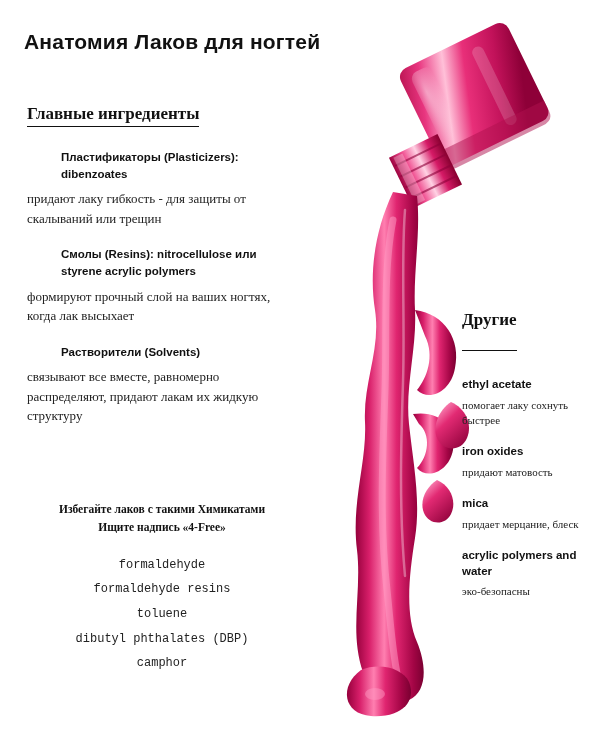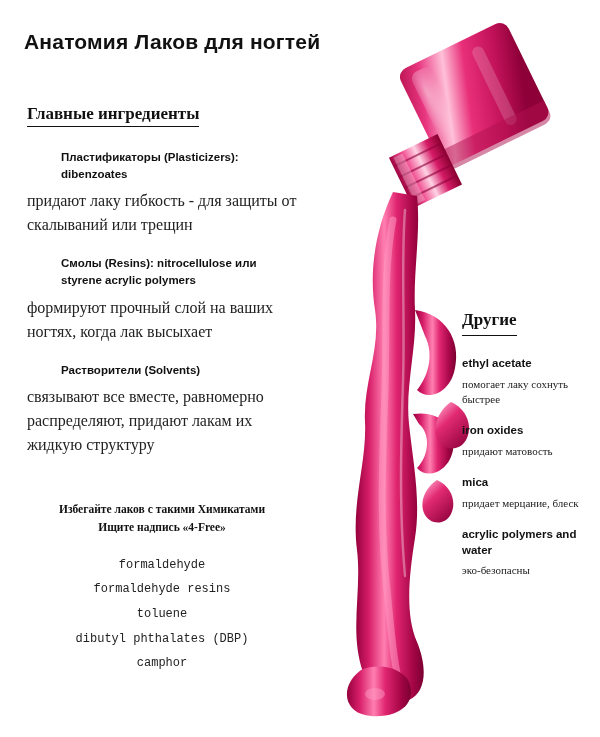--- a/index.html
+++ b/index.html
@@ -63,21 +63,21 @@
     font-family: "Liberation Sans", sans-serif;
     font-weight: bold;
     font-size: 11.5px;
     line-height: 1.45;
     color: #111111;
     margin-bottom: 7px;
     padding-left: 34px;
   }
   .ingredient-desc {
     font-family: "Liberation Serif", serif;
-    font-size: 16px;
+    font-size: 13px;
     line-height: 1.5;
     color: #222222;
   }
 
   
   .avoid {
     position: absolute;
     left: 24px;
     top: 500px;
     width: 276px;
@@ -113,22 +113,22 @@
     top: 310px;
     width: 124px;
   }
   .right-head {
     font-family: "Liberation Serif", serif;
     font-weight: bold;
     font-size: 17px;
     color: #111111;
     display: inline-block;
     border-bottom: 1.5px solid #111111;
-    padding-bottom: 5px;
-    margin-bottom: 20px;
+    padding-bottom: 20px;
+    margin-bottom: 26px;
   }
   .other-item {
     margin-bottom: 16px;
   }
   .other-name {
     font-family: "Liberation Sans", sans-serif;
     font-weight: bold;
     font-size: 11.5px;
     line-height: 1.35;
     color: #111111;

